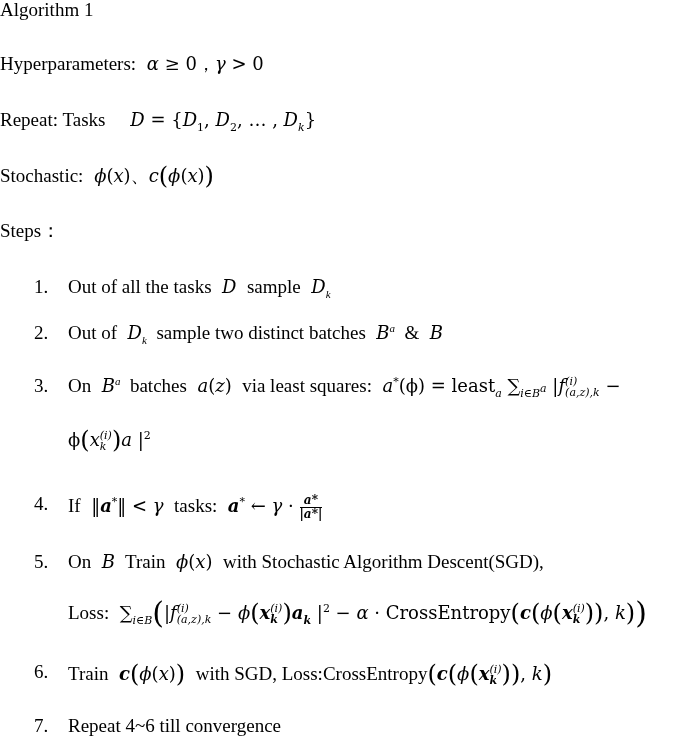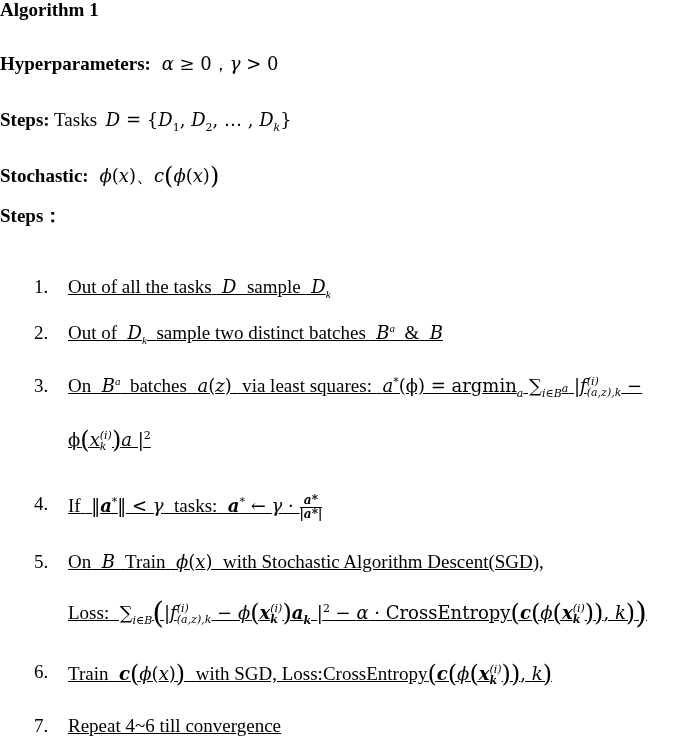--- a/index.html
+++ b/index.html
@@ -1,27 +1,27 @@
 <!DOCTYPE html>
 <html><head>
   <meta charset="utf-8">
   <style>
     html, body { margin: 0; padding: 0; background: #ffffff; }
     body {
       width: 685px; height: 736px; position: relative; overflow: hidden;
       font-family: "Liberation Serif", serif; color: #000; font-size: 19px;
     }
     .line { position: absolute; left: 0; white-space: nowrap; line-height: 1; }
-    .b { font-weight: bold; }
+    .b { font-weight: normal; }
     .m { font-family: "DejaVu Serif", serif; font-style: italic; font-size: 18px; }
     .mu { font-family: "DejaVu Serif", serif; font-size: 18px; }
     .mb { font-family: "DejaVu Serif", serif; font-style: italic; font-weight: bold; font-size: 18px; }
     sub, sup { font-size: 11px; line-height: 0; }
     .num { position: absolute; left: 34px; }
-    .txt { position: absolute; left: 68px; text-decoration: underline; }
+    .txt { position: absolute; left: 68px; }
     .big { font-size: 30px; font-family: "DejaVu Serif", serif; font-weight: normal; font-style: normal; vertical-align: -4px; }
     .mid { font-size: 24px; font-family: "DejaVu Serif", serif; vertical-align: -2px; }
     .frac { display: inline-block; vertical-align: middle; text-align: center; font-size: 12px; line-height: 1.1; }
     .frac .top { display: block; border-bottom: 1px solid #000; padding: 0 2px; font-weight: bold; font-style: italic; font-family: "DejaVu Serif", serif; }
     .frac .bot { display: block; font-weight: bold; font-style: italic; font-family: "DejaVu Serif", serif; }
     .stack { display: inline-block; vertical-align: middle; line-height: 1; font-size: 11px; }
     .stack span { display: block; }
   </style>
 </head>
 <body>
@@ -29,31 +29,31 @@
 <div>
 
   <div class="line b" style="top:0px;">Algorithm 1</div>
 
   <div class="line" style="top:54px;">
     <span class="b">Hyperparameters:</span>
     <span class="mu" style="margin-left:6px;margin-top:40px;"><span class="m">α</span> ≥ 0，<span class="m">γ</span> &gt; 0</span>
   </div>
 
   <div class="line" style="top:110px;">
-    <span class="b">Steps:</span>
+    <span class="b">Repeat:</span>
     <span>Tasks</span>
-    <span class="mu" style="margin-left:4px;"><span class="m">D</span> = {<span class="m">D</span><sub>1</sub>, <span class="m">D</span><sub>2</sub>, … , <span class="m">D</span><sub><i>k</i></sub>}</span>
+    <span class="mu" style="margin-left:20px;"><span class="m">D</span> = {<span class="m">D</span><sub>1</sub>, <span class="m">D</span><sub>2</sub>, … , <span class="m">D</span><sub><i>k</i></sub>}</span>
   </div>
 
   <div class="line" style="top:164px;">
     <span class="b">Stochastic:</span>
     <span class="mu" style="margin-left:6px;"><span class="m">ϕ</span>(<span class="m">x</span>)、<span class="m">c</span><span class="mid">(</span><span class="m">ϕ</span>(<span class="m">x</span>)<span class="mid">)</span></span>
   </div>
 
-  <div class="line b" style="top:206px;">Steps：</div>
+  <div class="line b" style="top:221px;">Steps：</div>
 
   <div class="line" style="top:277px; width:685px;">
     <span class="num">1.</span>
     <span class="txt">
       <span>Out of all the tasks</span>
       <span class="m">&nbsp;D&nbsp;</span>
       <span>sample</span>
       <span class="m">&nbsp;D</span><sub><i>k</i></sub>
     </span>
   </div>
@@ -71,21 +71,21 @@
   </div>
 
   <div class="line" style="top:376px; width:685px;">
     <span class="num">3.</span>
     <span class="txt">
       <span>On</span>
       <span class="m">&nbsp;B</span><sup><i>a</i></sup>&nbsp;
       <span>batches</span>
       <span class="mu">&nbsp;<span class="m">a</span>(<span class="m">z</span>)&nbsp;</span>
       <span>via least squares:</span>
-      <span class="mu">&nbsp;<span class="m">a</span><sup>*</sup>(ϕ) = <span>argmin</span><sub><i>a</i></sub> ∑<sub><i>i</i>∈<i>B<sup>a</sup></i></sub> |<span class="m">f</span><span class="stack"><span><i>(i)</i></span><span><i>(a,z),k</i></span></span> −</span>
+      <span class="mu">&nbsp;<span class="m">a</span><sup>*</sup>(ϕ) = <span>least</span><sub><i>a</i></sub> ∑<sub><i>i</i>∈<i>B<sup>a</sup></i></sub> |<span class="m">f</span><span class="stack"><span><i>(i)</i></span><span><i>(a,z),k</i></span></span> −</span>
     </span>
   </div>
 
   <div class="line" style="top:428px; width:685px;">
     <span class="txt mu">ϕ<span class="mid">(</span><span class="m">x</span><span class="stack"><span><i>(i)</i></span><span><i>k</i></span></span><span class="mid">)</span><span class="m">a</span> |<sup>2</sup></span>
   </div>
 
   <div class="line" style="top:494px; width:685px;">
     <span class="num">4.</span>
     <span class="txt">

